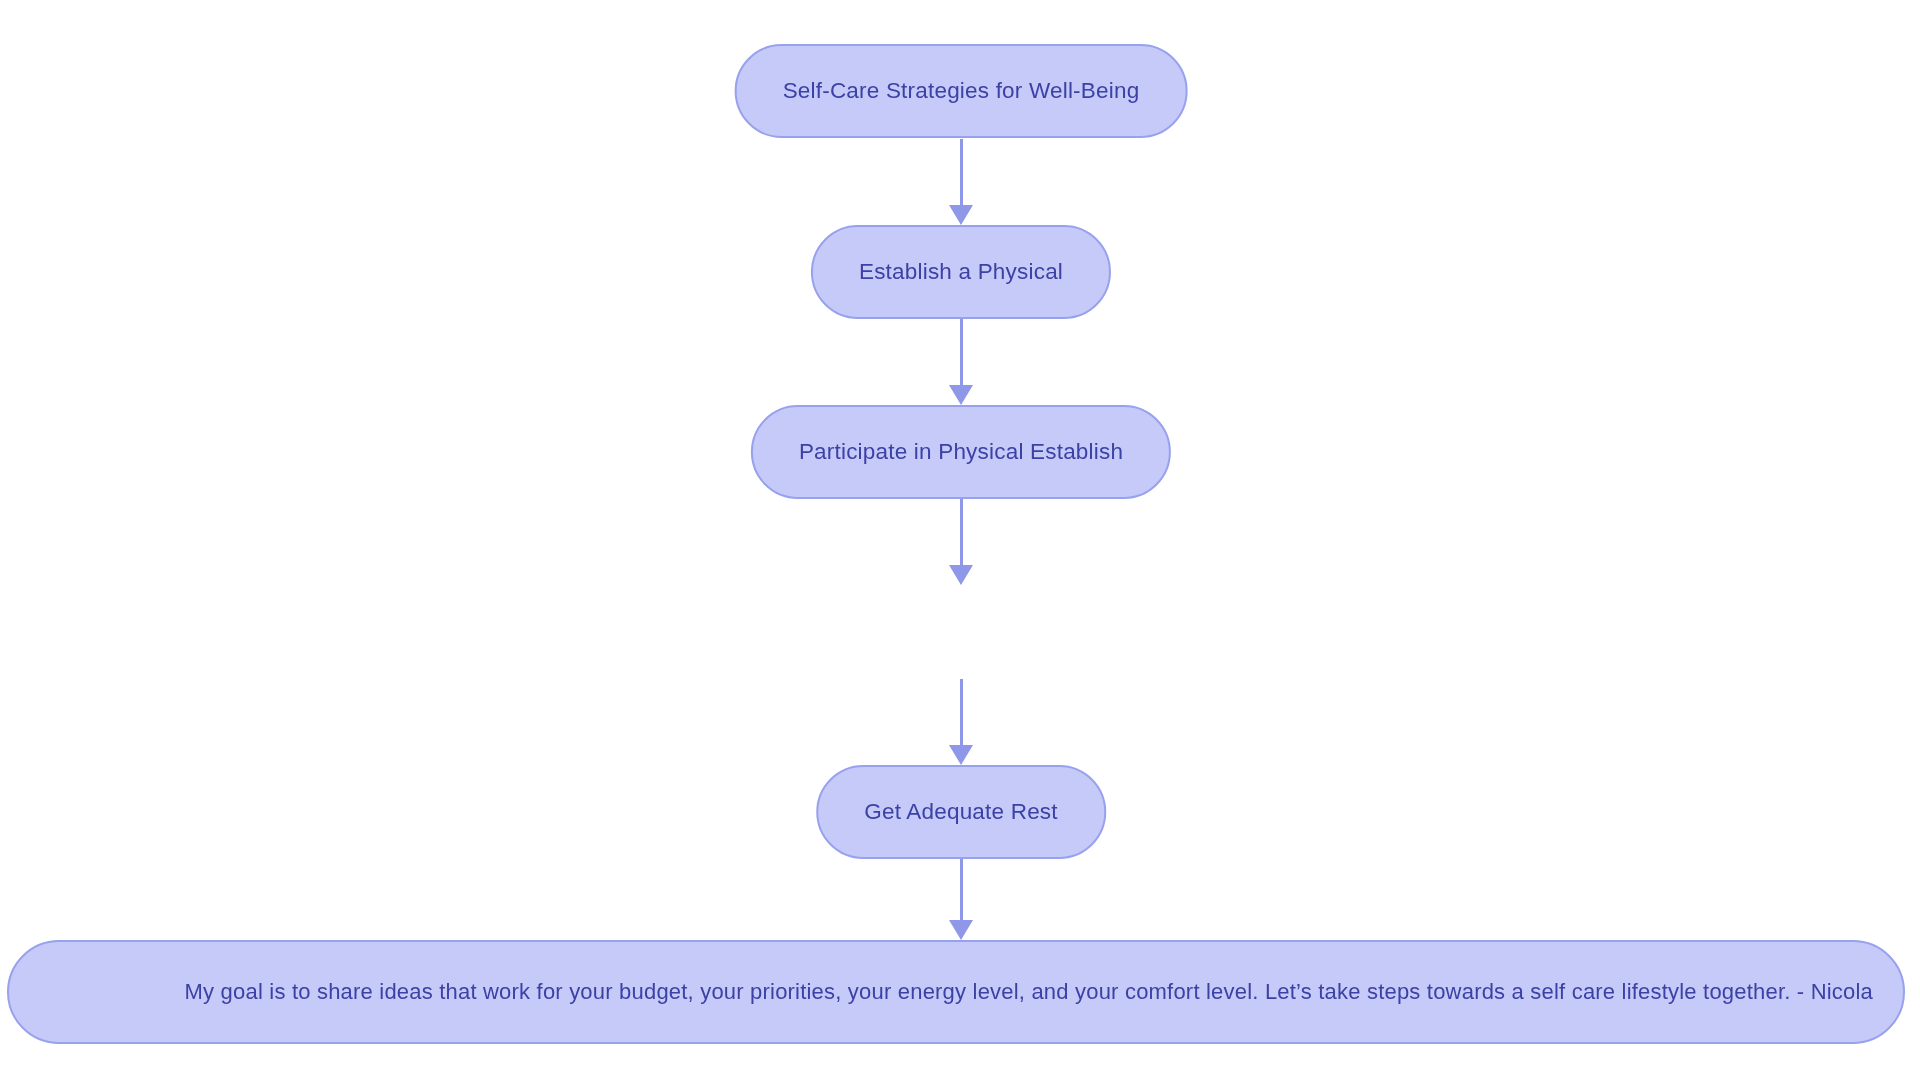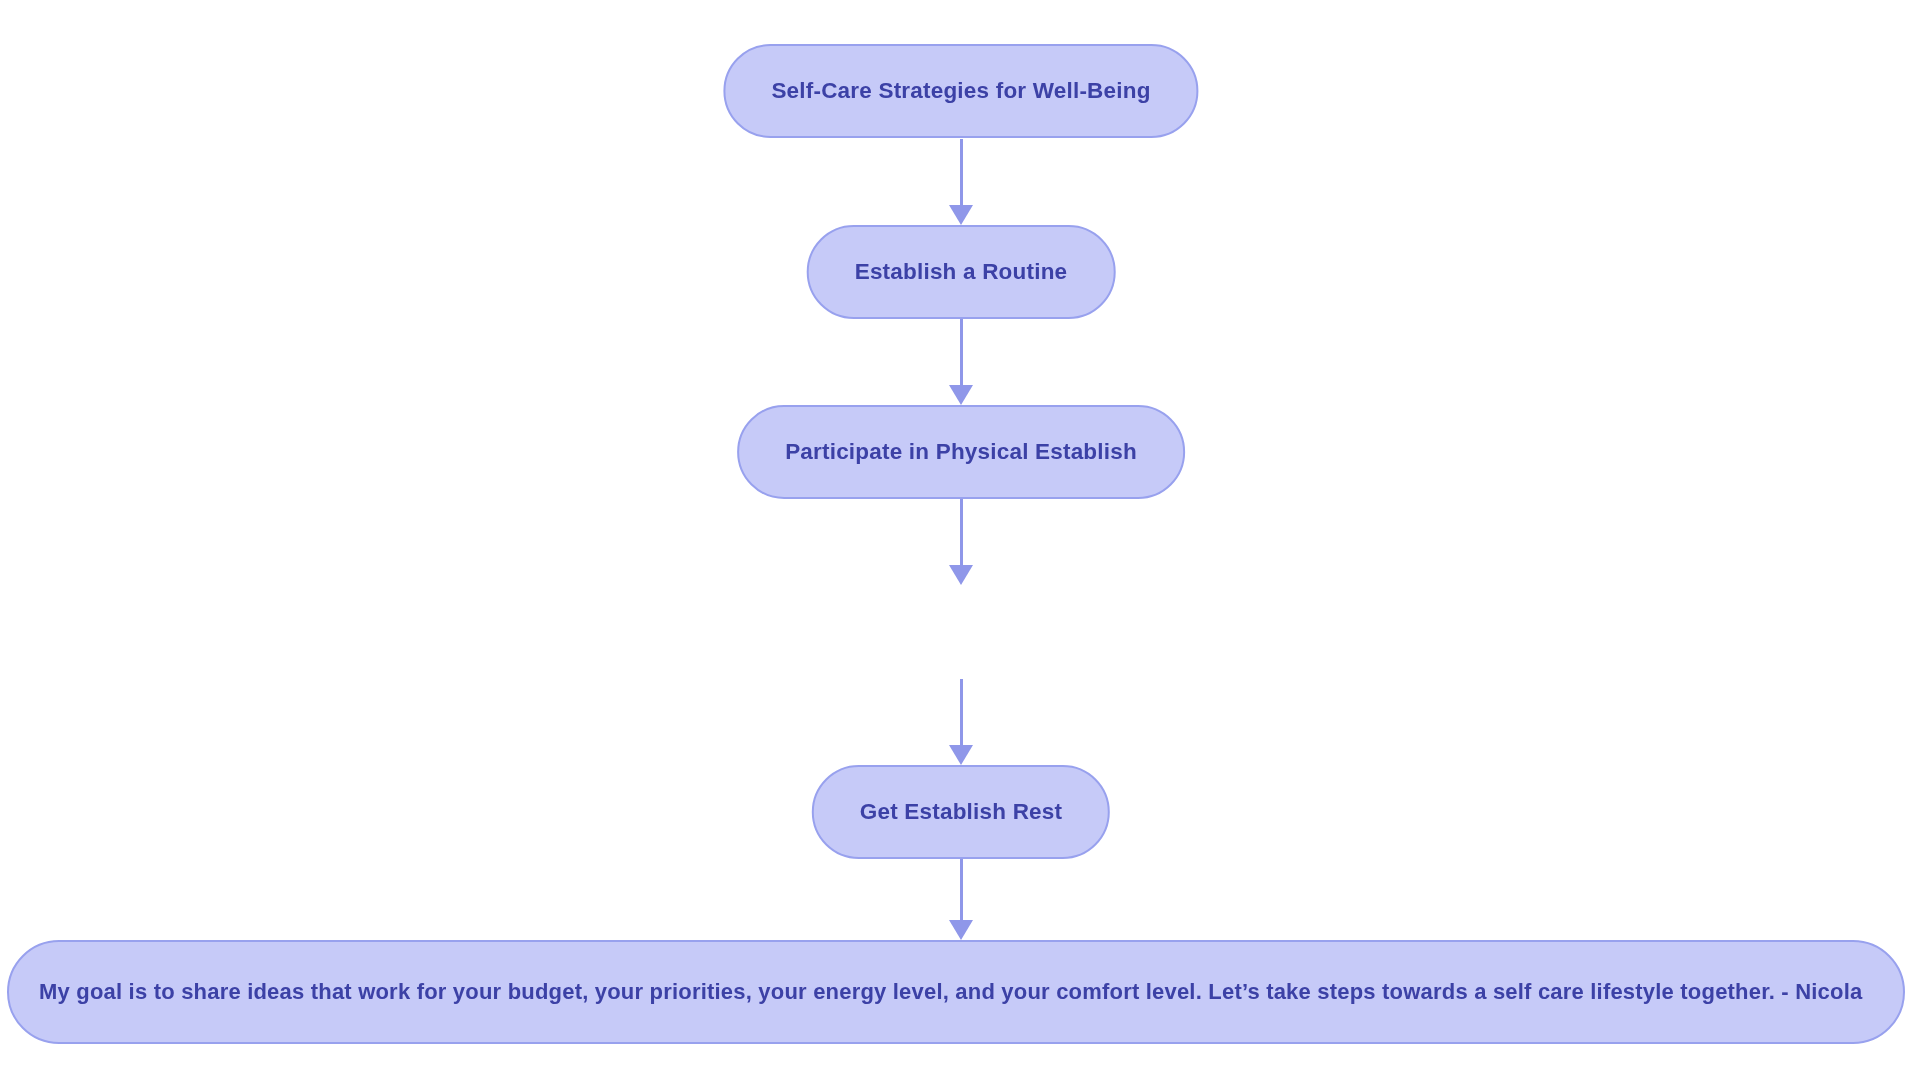--- a/index.html
+++ b/index.html
@@ -30,23 +30,22 @@
     height: 94px;
     padding: 0 46px;
     border: 2px solid var(--node-border);
     background: var(--node-fill);
     border-radius: 48px;
     color: var(--node-text);
     font-size: 22.5px;
     letter-spacing: 0.2px;
     display: flex;
     align-items: center;
-    justify-content: flex-start;
+    justify-content: flex-end;
     white-space: nowrap;
-    font-weight: bold;
   }
   .n1 { top: 44px; }
   .n2 { top: 225px; }
   .n3 { top: 405px; }
   .n4 { top: 585px; }
   .n5 { top: 765px; }
   .n6 {
     top: 940px;
     left: 7px;
     right: 15px;
@@ -92,21 +91,21 @@
   <div class="node n1">
     <span>Self-Care Strategies for Well-Being</span>
   </div>
 
   <div class="connector c1">
     <div class="arrow-line"></div>
     <div class="arrow-head"></div>
   </div>
 
   <div class="node n2">
-    <span>Establish a Routine</span>
+    <span>Establish a Physical</span>
   </div>
 
   <div class="connector c2">
     <div class="arrow-line"></div>
     <div class="arrow-head"></div>
   </div>
 
   <div class="node n3">
     <span>Participate in Physical Establish</span>
   </div>
@@ -116,21 +115,21 @@
     <div class="arrow-head"></div>
   </div>
 
 
   <div class="connector c4">
     <div class="arrow-line"></div>
     <div class="arrow-head"></div>
   </div>
 
   <div class="node n5">
-    <span>Get Establish Rest</span>
+    <span>Get Adequate Rest</span>
   </div>
 
   <div class="connector c5">
     <div class="arrow-line"></div>
     <div class="arrow-head"></div>
   </div>
 
   <div class="node n6">
     <span>My goal is to share ideas that work for your budget, your priorities, your energy level, and your comfort level. Let’s take steps towards a self care lifestyle together. - Nicola</span>
   </div>

